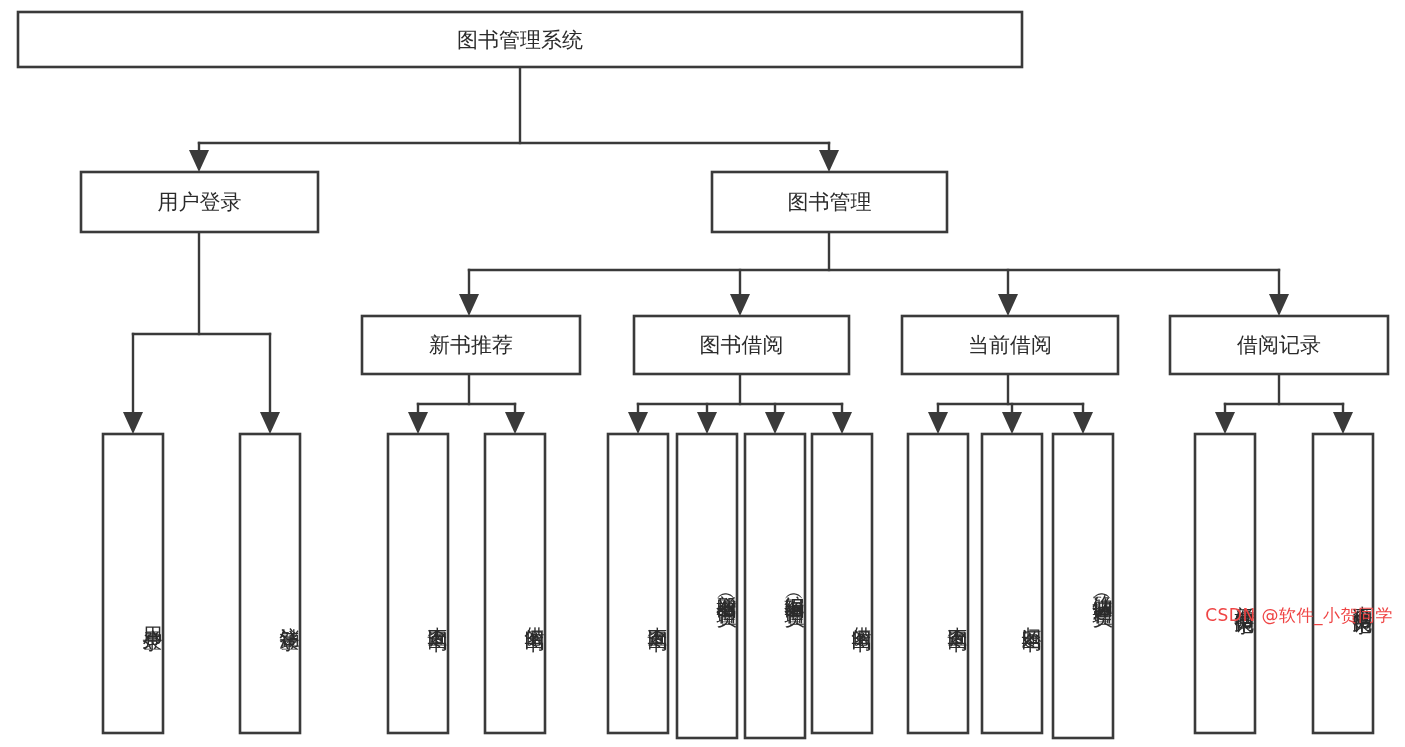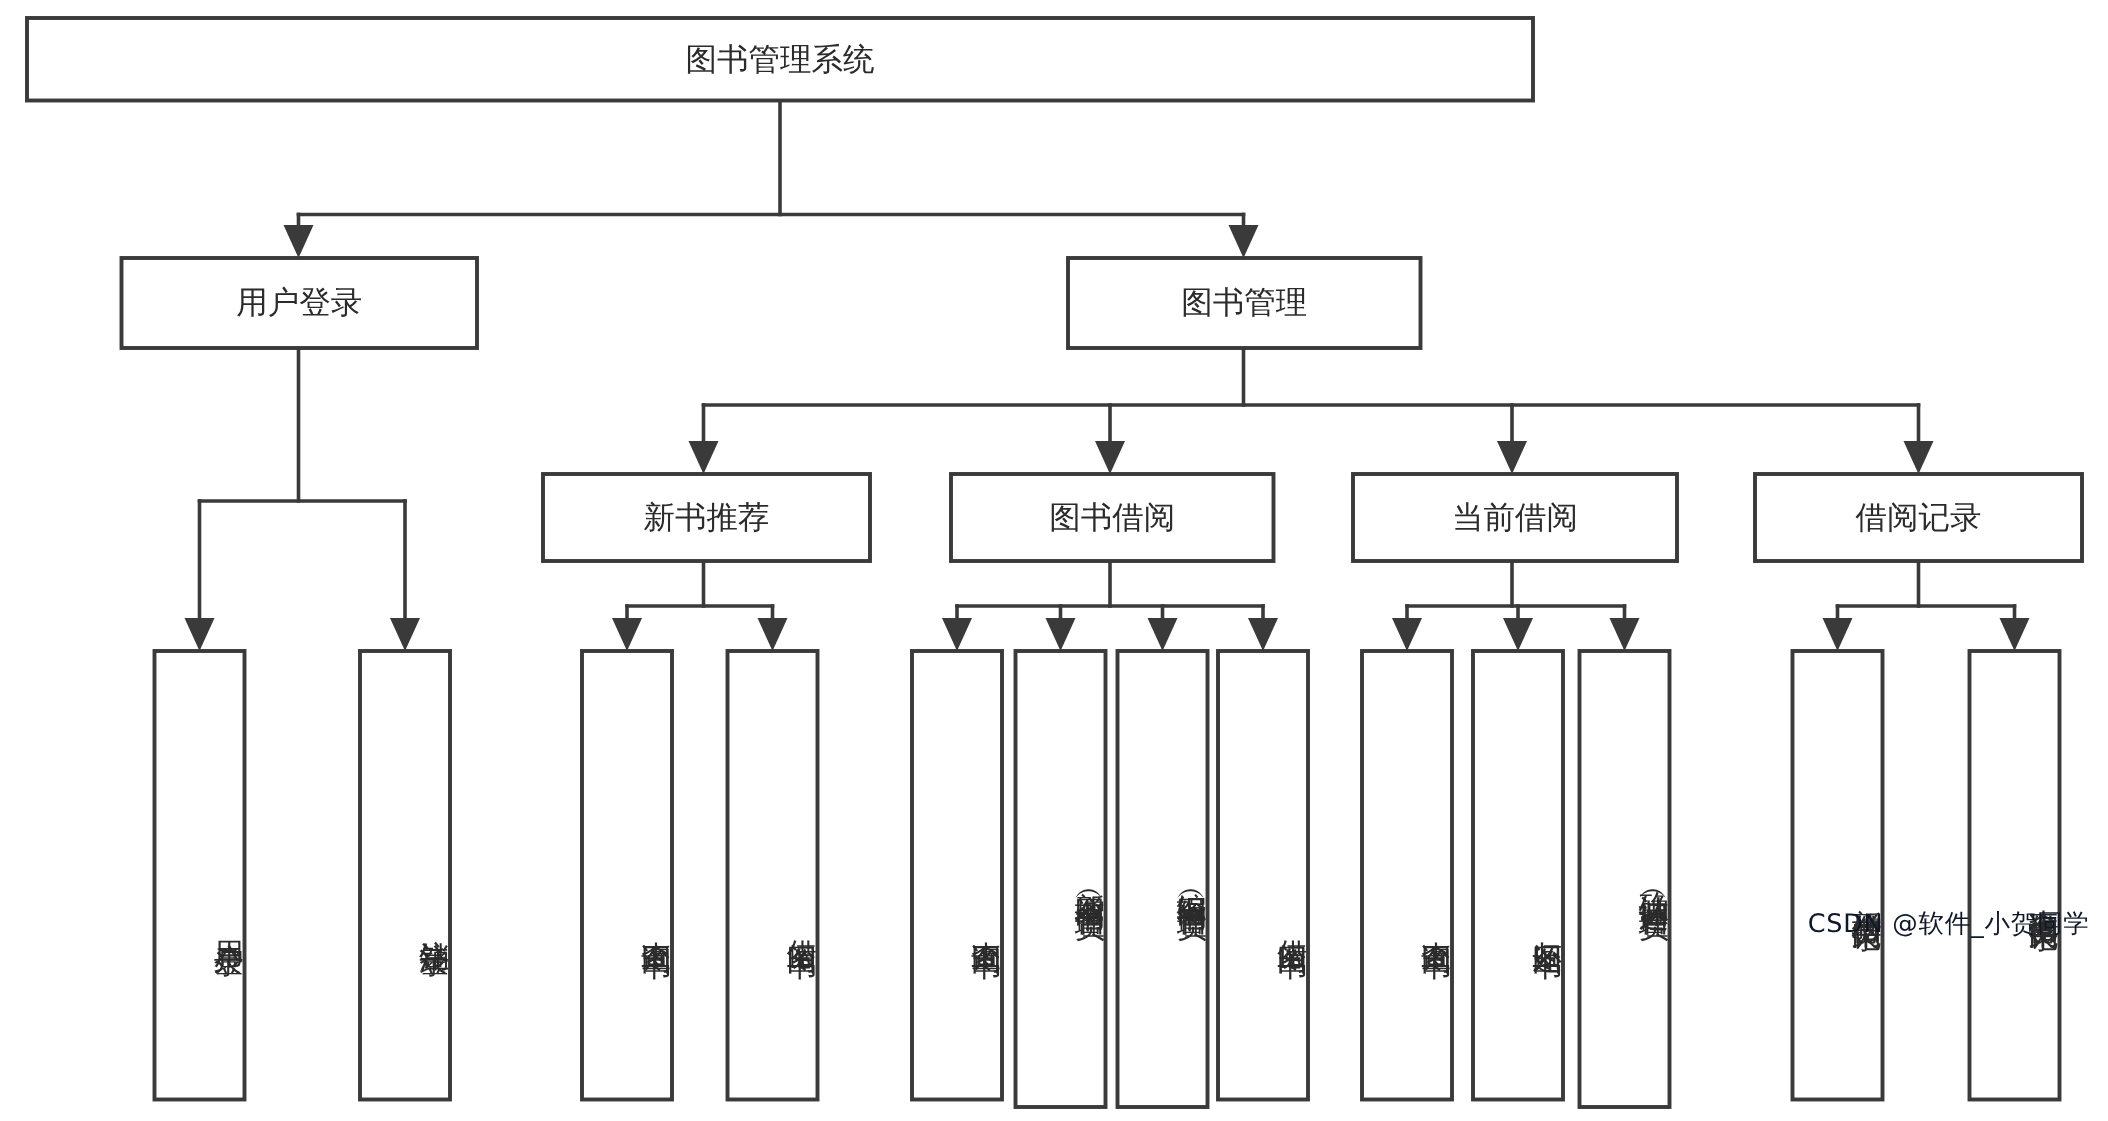--- a/index.html
+++ b/index.html
@@ -64,21 +64,21 @@
     display: flex;
     align-items: flex-start;
     justify-content: center;
   }
   .watermark {
     position: absolute;
     right: 12px;
     bottom: 6px;
     font-family: "DejaVu Sans", "Liberation Sans", sans-serif;
     font-size: 17px;
-    color: #0f172a;
+    color: #ef4444;
     white-space: nowrap;
     letter-spacing: 0.5px;
   }
 </style>
 </head>
 <body>
 
 <div id="diagram-root">
 
   <svg id="tree-svg" viewBox="0 0 1405 747">

